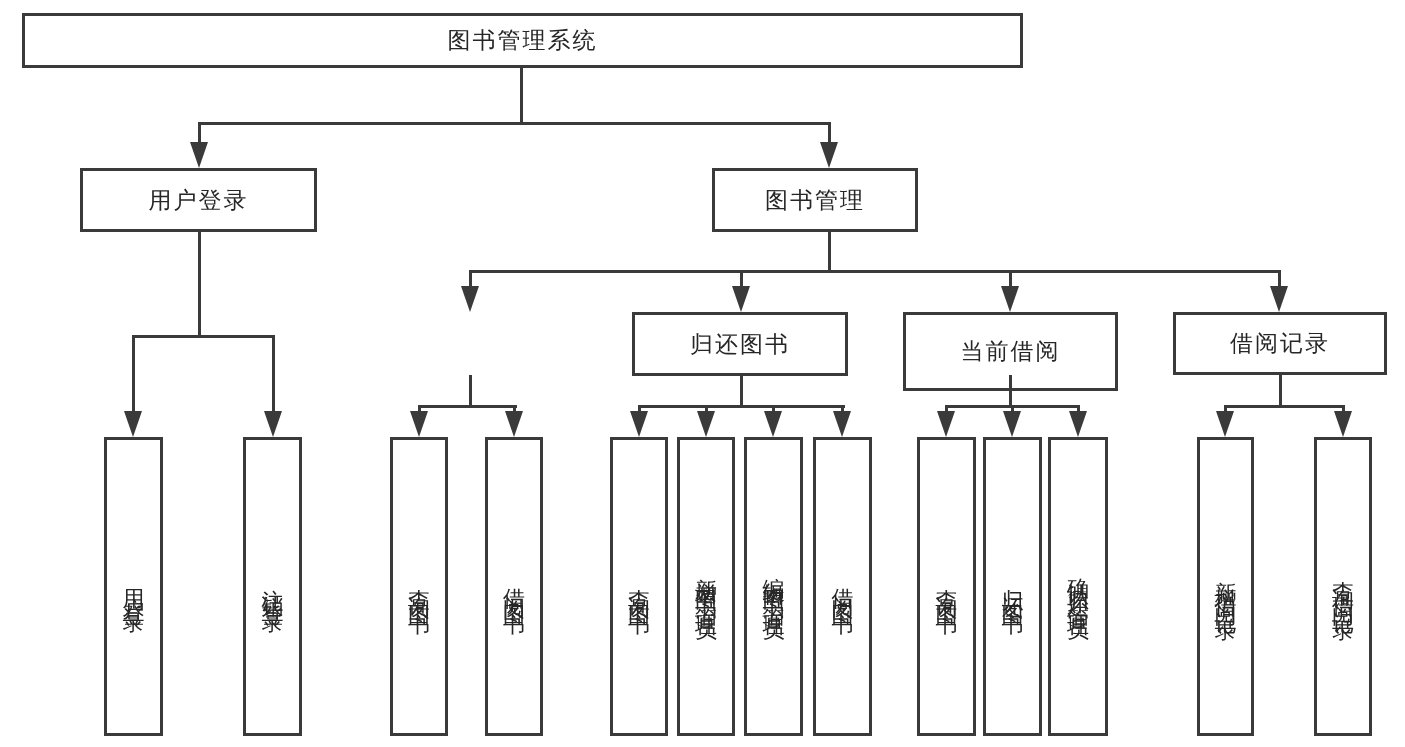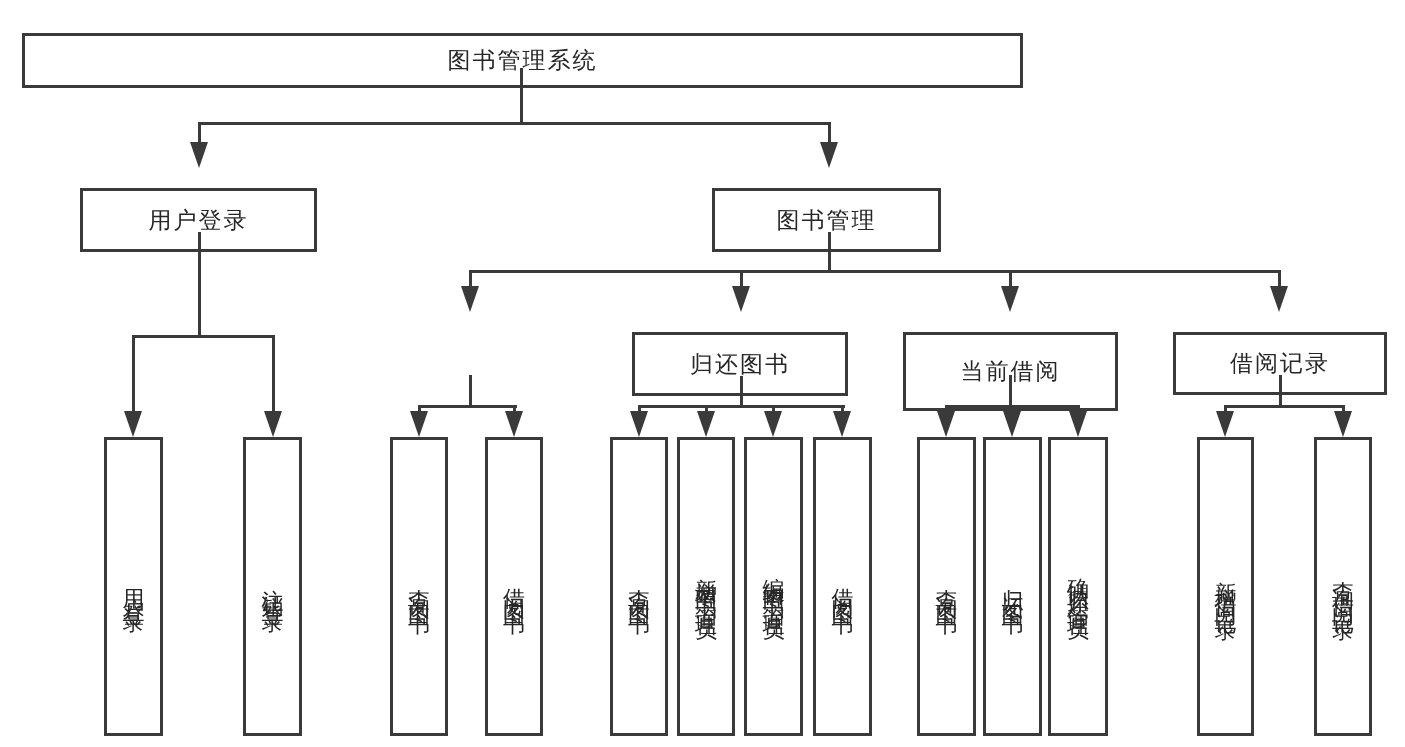--- a/index.html
+++ b/index.html
@@ -18,21 +18,20 @@
   .box{
     position:absolute;
     box-sizing:border-box;
     background:#fff;
     border:3px solid var(--line);
     display:flex;align-items:center;justify-content:center;
     color:var(--text);
     font-size:23px;
     letter-spacing:2px;
     white-space:nowrap;
-    margin-top:20px;
   }
   .leafbox{
     position:absolute;
     box-sizing:border-box;
     background:#fff;
     border:3px solid var(--line);
     display:flex;align-items:center;justify-content:center;
     color:var(--text);
   }
   .vtext{
@@ -75,21 +74,21 @@
   <div class="vline" style="left:520px;top:68px;width:3px;height:57px;"></div>
   <div class="hline" style="left:198px;top:122px;width:633px;height:3px;"></div>
   <div class="vline" style="left:198px;top:125px;width:3px;height:20px;"></div>
   <div class="arrow" style="left:190px;top:142px;"></div>
   <div class="vline" style="left:828px;top:125px;width:3px;height:20px;"></div>
   <div class="arrow" style="left:820px;top:142px;"></div>
 
   <div class="box" style="left:80px;top:168px;width:237px;height:64px;">
     <span>用户登录</span>
   </div>
-  <div class="box" style="left:712px;top:168px;width:229px;height:64px;">
+  <div class="box" style="left:712px;top:168px;width:206px;height:64px;">
     <span>图书管理</span>
   </div>
 
   <div class="vline" style="left:198px;top:232px;width:3px;height:106px;"></div>
   <div class="hline" style="left:132px;top:335px;width:143px;height:3px;"></div>
   <div class="vline" style="left:132px;top:338px;width:3px;height:76px;"></div>
   <div class="arrow" style="left:124px;top:411px;"></div>
   <div class="vline" style="left:272px;top:338px;width:3px;height:76px;"></div>
   <div class="arrow" style="left:264px;top:411px;"></div>
 

